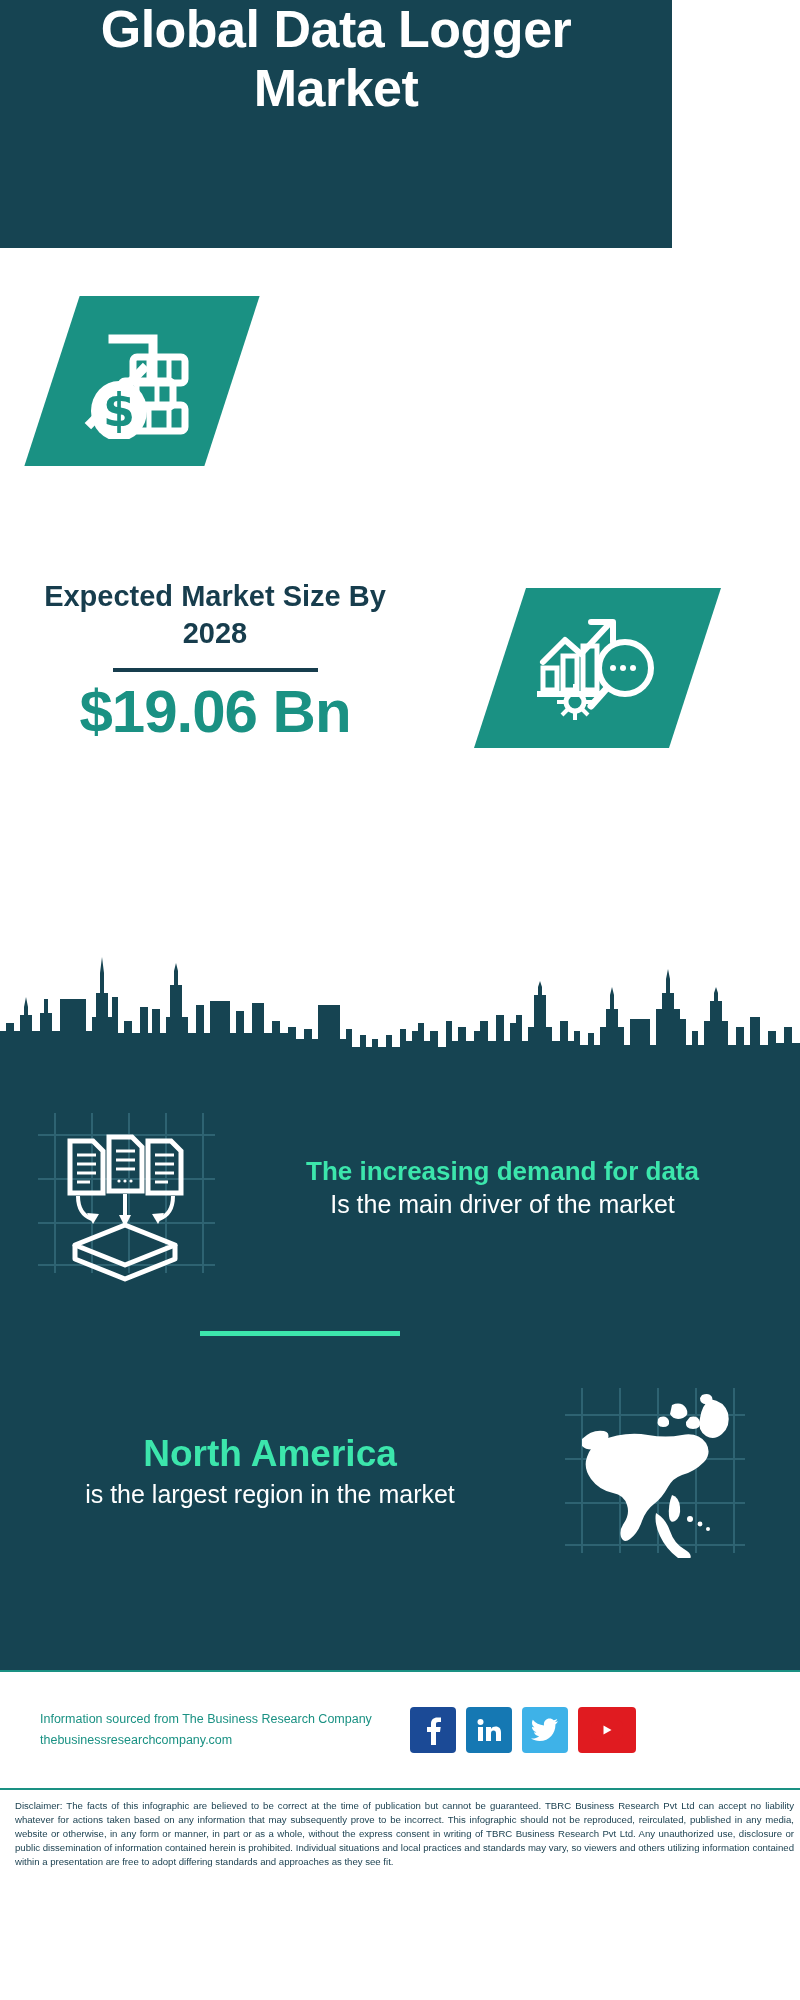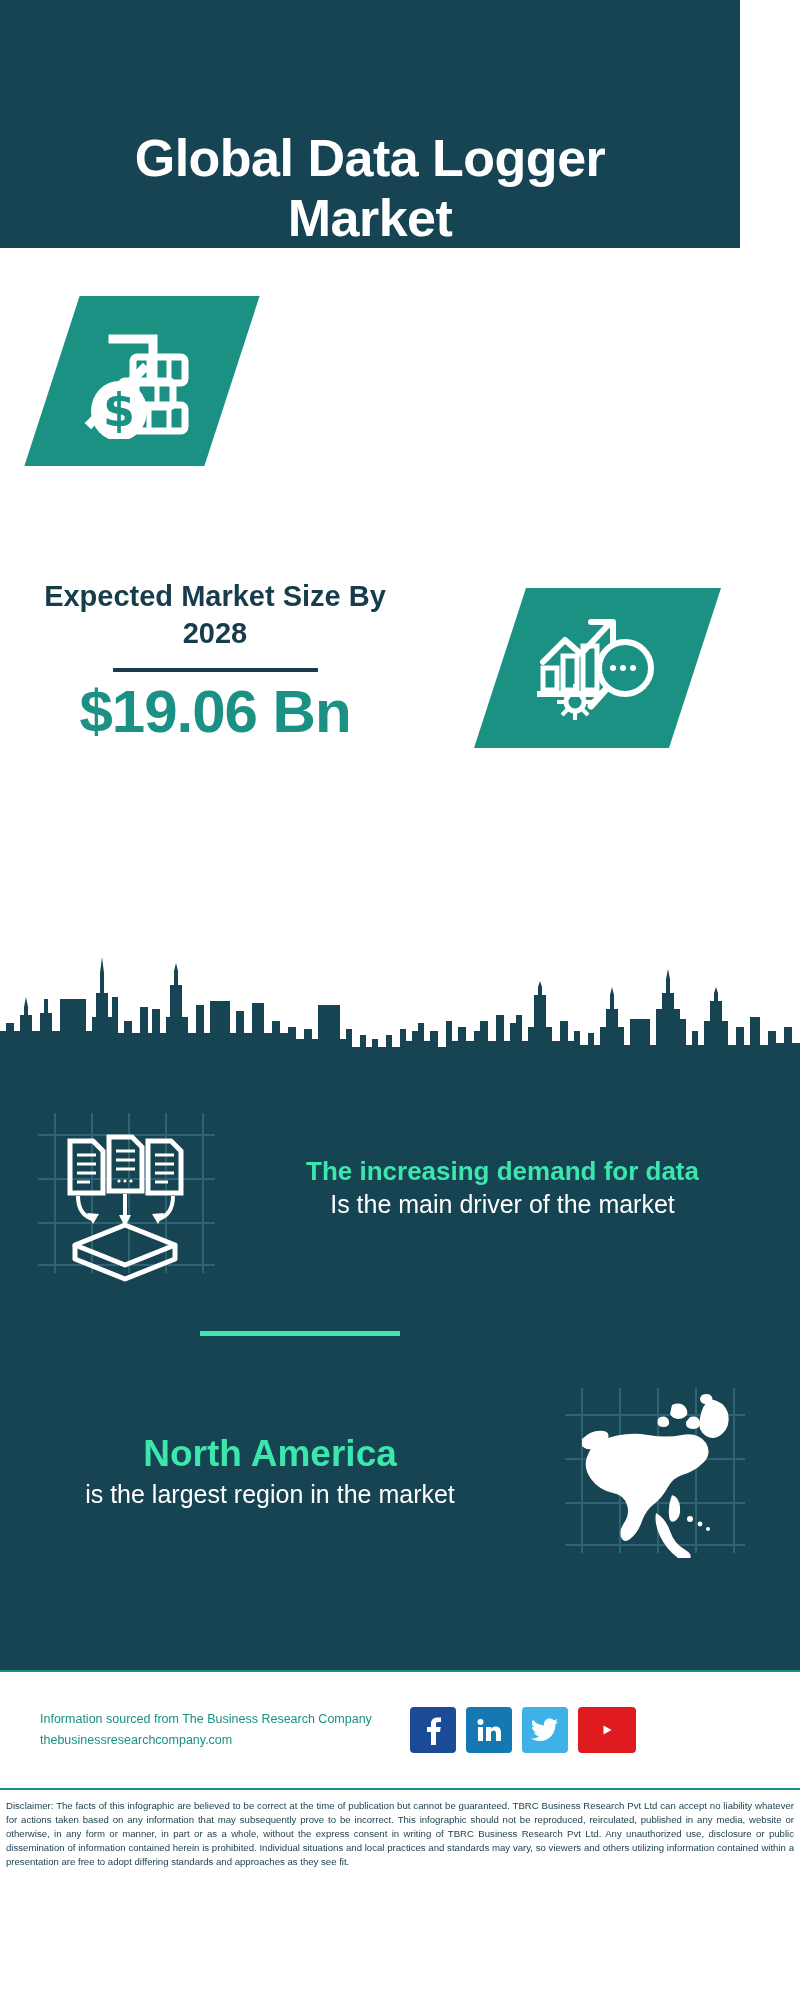--- a/index.html
+++ b/index.html
@@ -7,23 +7,23 @@
   body {
     width:800px; height:2000px;
     background:#ffffff;
     font-family:"Liberation Sans", sans-serif;
     overflow:hidden;
   }
   .page { position:relative; width:800px; height:2000px; background:#fff; }
 
   
   .header {
-    position:absolute; left:0; top:0; width:740px; height:248px;
+    position:absolute; left:0; top:0; width:672px; height:248px;
     background:#164452;
-    display:flex; align-items:flex-end; justify-content:center;
+    display:flex; align-items:flex-start; justify-content:center;
   }
   .header-title {
     color:#ffffff;
     font-size:52px; font-weight:bold; line-height:1.14;
     text-align:center; letter-spacing:-0.5px;
     width:640px;
   }
 
   
   .white-body {
@@ -90,21 +90,21 @@
     color:#fff; font-weight:bold;
   }
   .soc svg { display:block; }
 
   .disclaimer {
     position:absolute; left:0; top:1788px; width:800px; height:212px;
     background:#ffffff; border-top:2px solid #1a9183;
     padding:9px 6px 0 6px;
   }
   .disclaimer p {
-    color:#173d4d; font-size:9.6px; line-height:1.45; text-align:justify;
+    color:#173d4d; font-size:9.6px; line-height:1.45; text-align:justify;margin-left:9px;
   }
 </style>
 </head>
 <body>
 
 <div class="page">
 
   <div class="header">
     <div class="header-title">Global Data Logger Market</div>
   </div>

